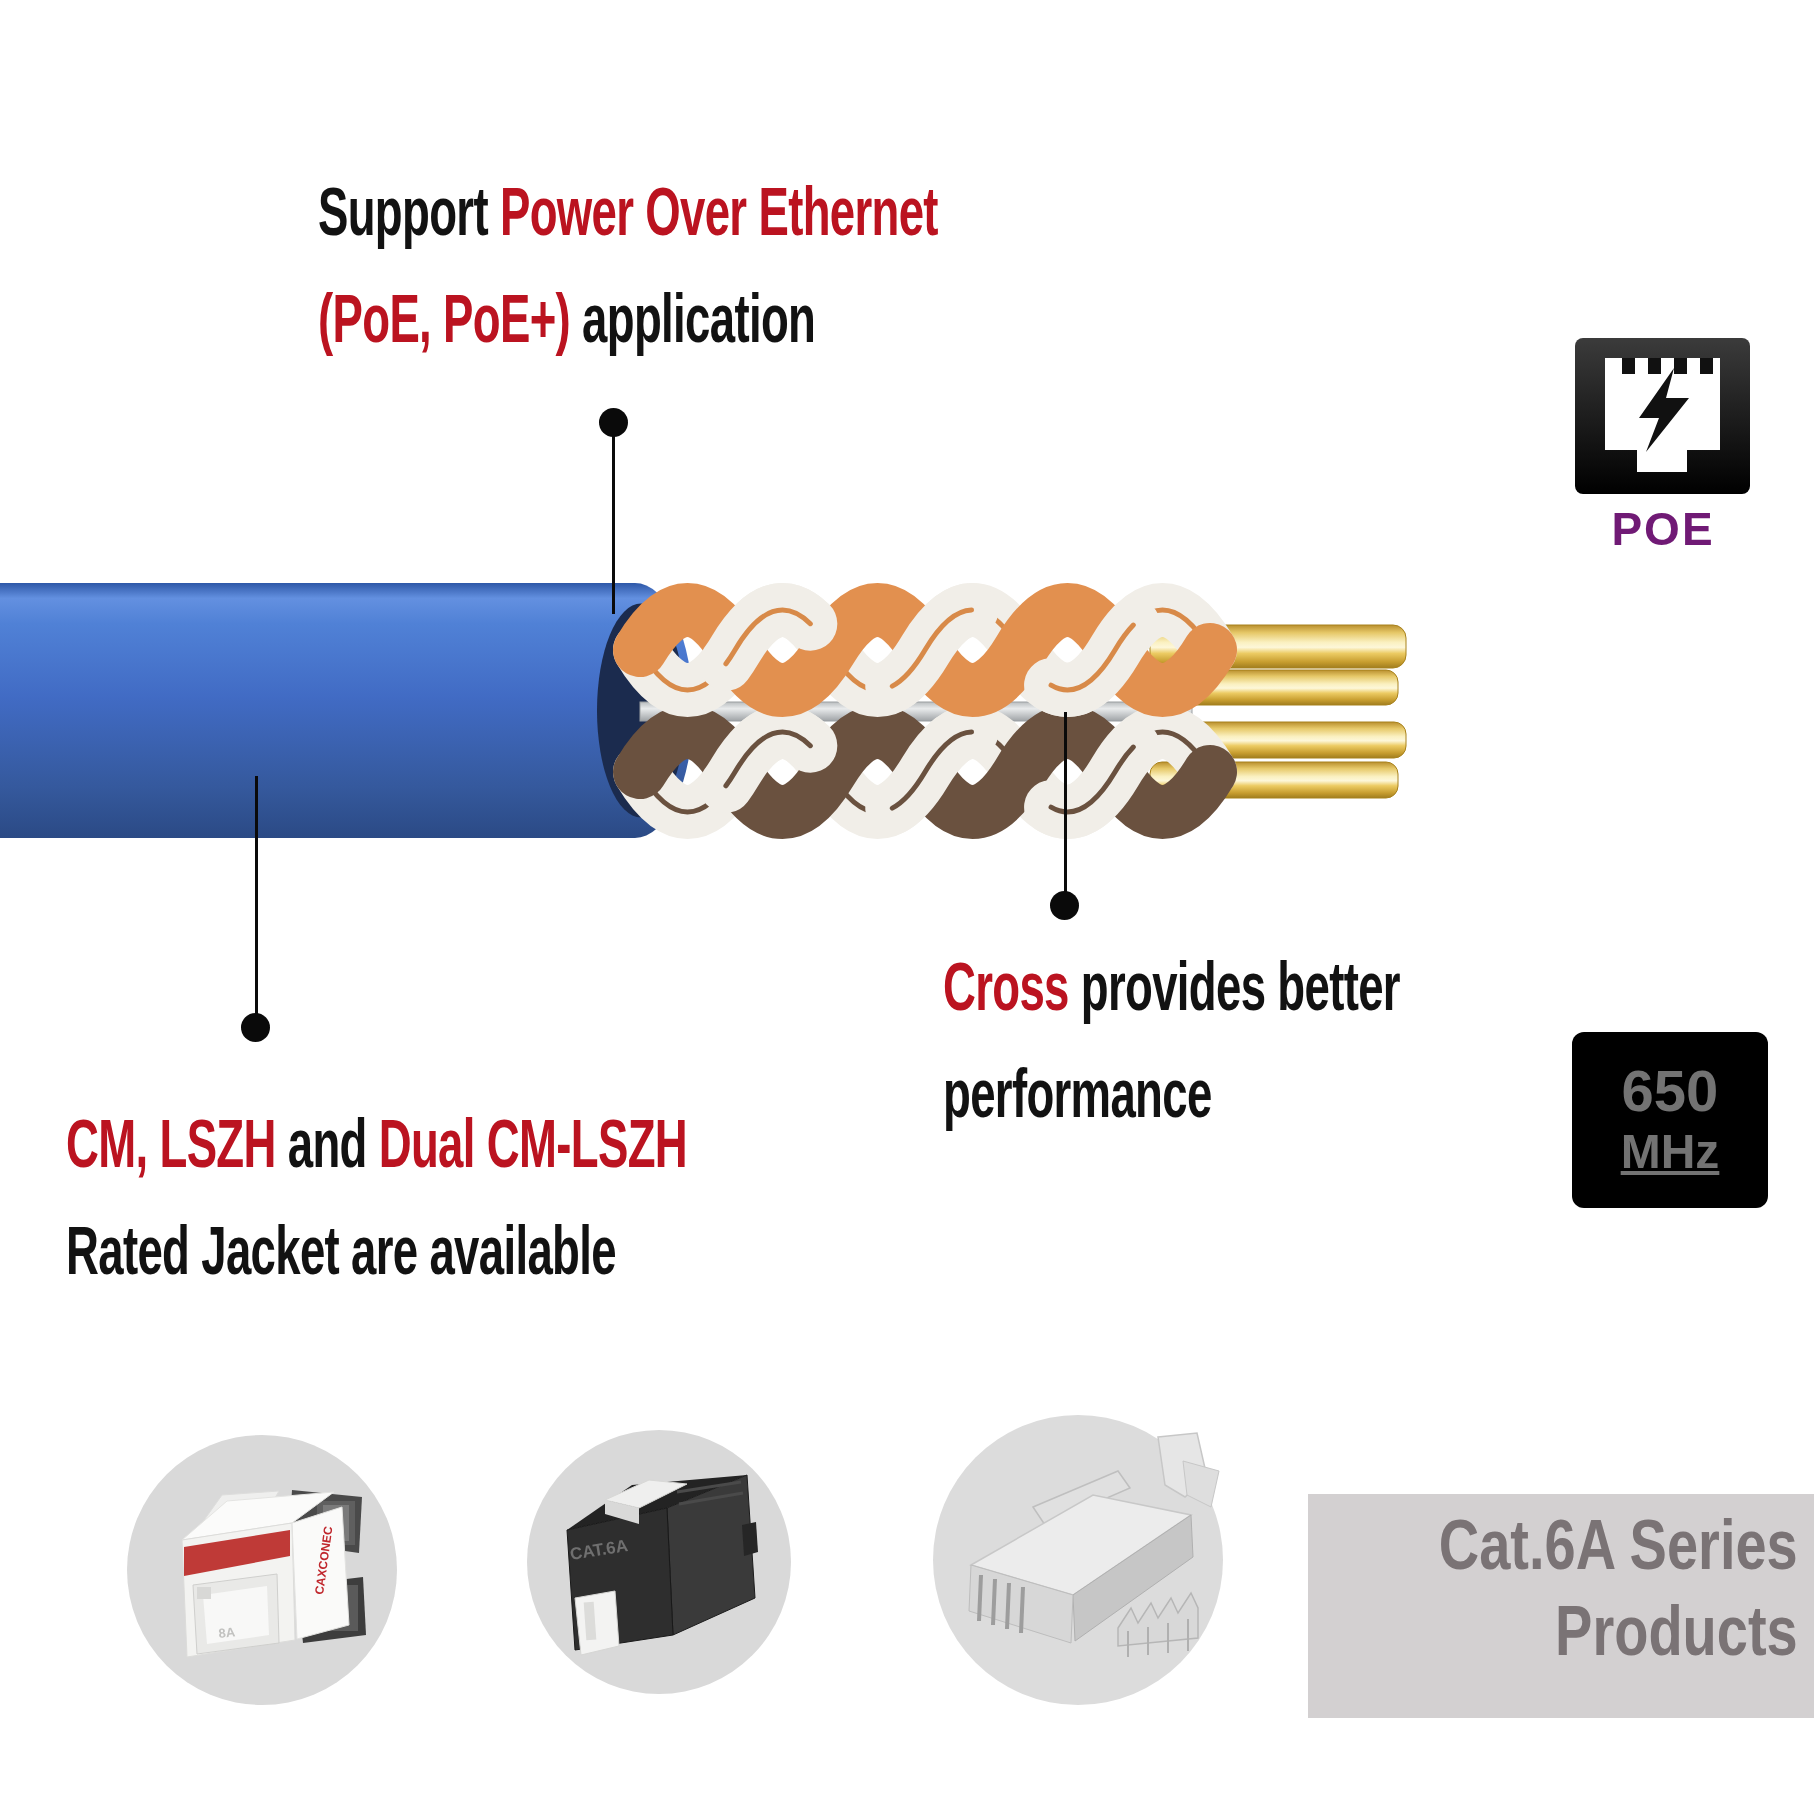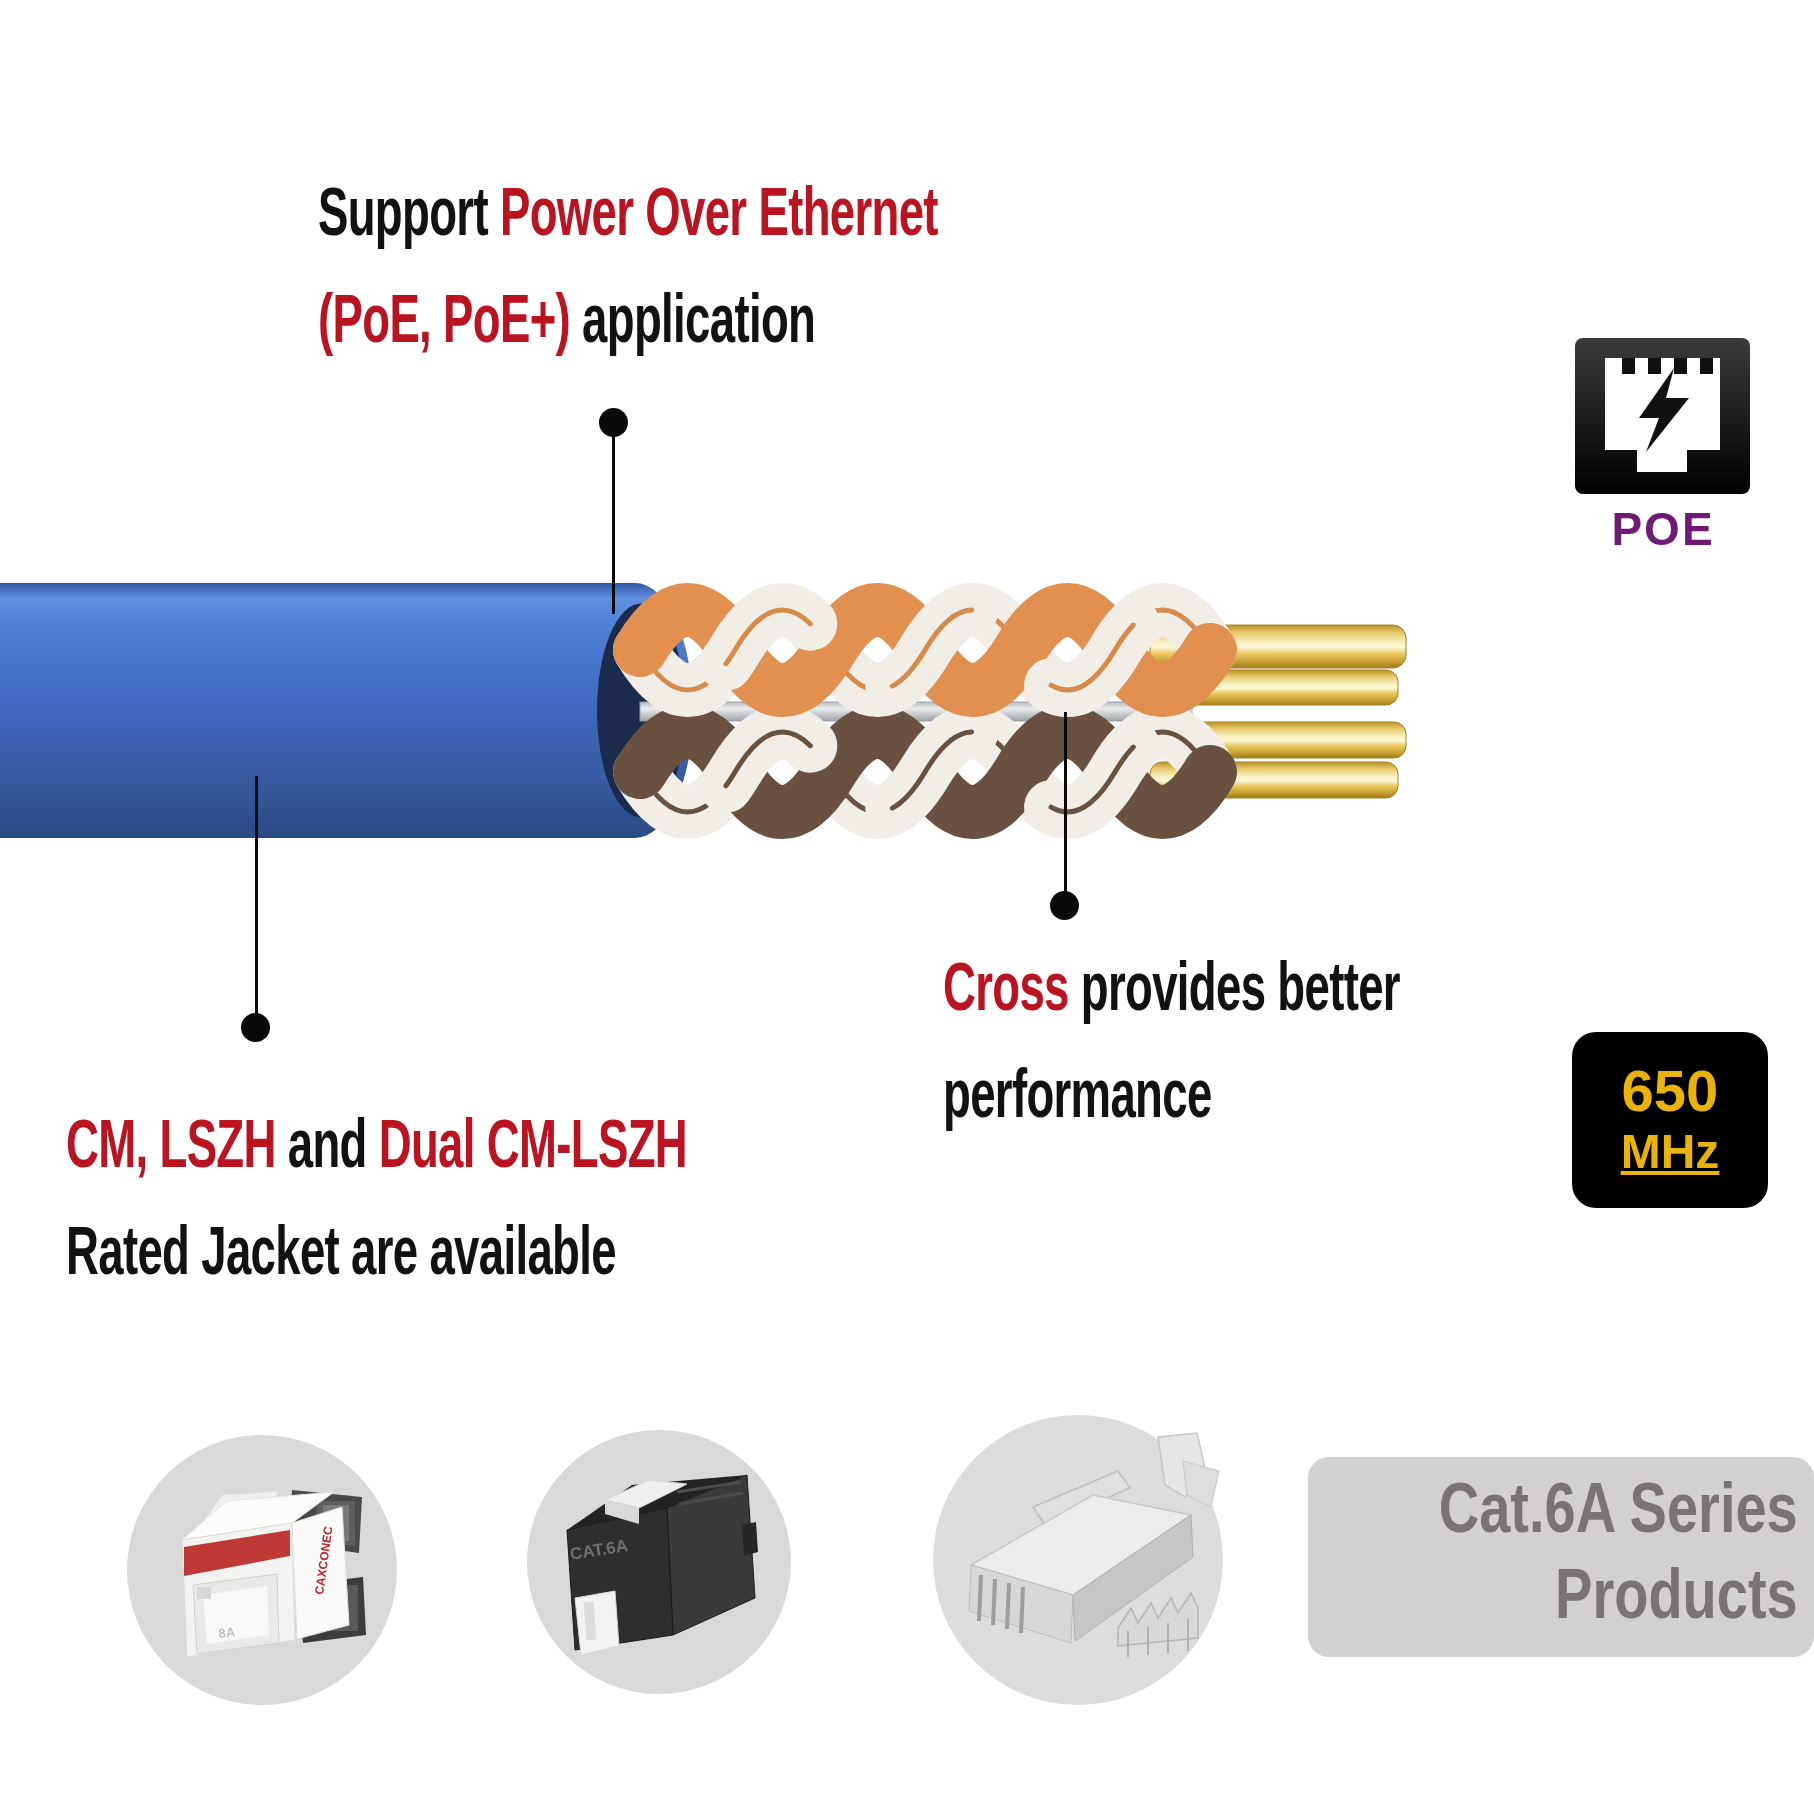--- a/index.html
+++ b/index.html
@@ -23,43 +23,42 @@
   
   #poe-icon { position:absolute; left:1575px; top:338px; }
   #poe-label {
     position:absolute; left:1563px; top:502px; width:200px;
     text-align:center; font-weight:700; font-size:46px; color:#701a75;
     letter-spacing:2px;
   }
   
   #freq-badge {
     position:absolute; left:1572px; top:1032px; width:196px; height:176px;
-    background:#000; border-radius:24px; color:#eab308;
+    background:#000; border-radius:12px; color:#737373;
     display:flex; flex-direction:column; align-items:center; justify-content:center;
     font-weight:700;
   }
   #freq-badge .val  { font-size:58px; line-height:64px; }
   #freq-badge .unit { font-size:48px; line-height:58px;text-decoration:underline; }
   
   .leader-line { position:absolute; width:3px; background:#0a0a0a; z-index:5; }
   .leader-dot  { position:absolute; width:29px; height:29px; border-radius:50%;
                  background:#0a0a0a; z-index:5; }
   #line-1 { left:612px;  top:432px; height:182px; }
   #dot-1  { left:599px;  top:408px; }
   #line-2 { left:255px;  top:776px; height:242px; }
   #dot-2  { left:241px;  top:1013px; }
   #line-3 { left:1064px; top:712px; height:185px; }
   #dot-3  { left:1050px; top:891px; }
   
   #cable-svg { position:absolute; left:0; top:560px; z-index:2; }
   
   #series-panel {
-    position:absolute; left:1308px; top:1457px; width:506px; height:200px;
+    position:absolute; left:1308px; top:1494px; width:506px; height:224px;
     background:#d3d0d1;
-    border-radius:21px;
   }
   #series-panel .txt {
     position:absolute; right:16px; top:8px; text-align:right;
     font-weight:700; font-size:70px; line-height:86px; color:#7a7375;
     white-space:nowrap; transform:scaleX(0.8); transform-origin:right top;
   }
   
   .product-circle { position:absolute; border-radius:50%; background:#d9d9d9; }
   #circle-1 { left:127px; top:1435px; width:270px; height:270px; }
   #circle-2 { left:527px; top:1430px; width:264px; height:264px; }

